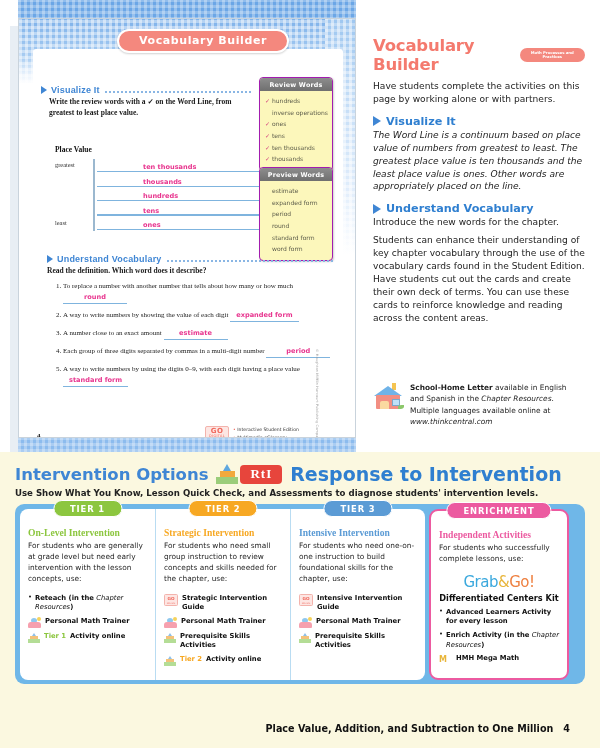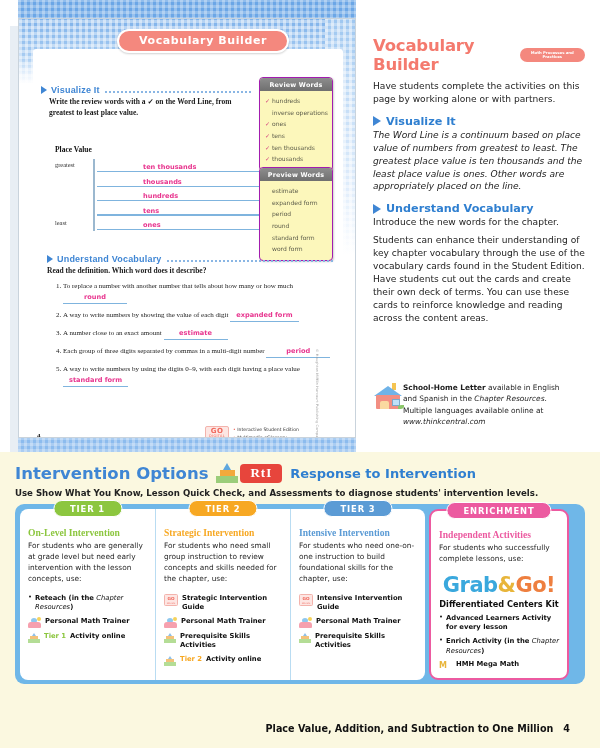--- a/index.html
+++ b/index.html
@@ -131,21 +131,21 @@
     background:#f4887e;color:#fff;border-radius:9px;padding:2.5px 7px;
     font-size:3.8px;font-weight:bold;line-height:1.18;text-align:center;
     font-family:"DejaVu Sans",sans-serif;
   }
   .rc-body{font-size:9.1px;color:#1d1d1d;line-height:1.42;margin:6px 0 0;font-family:"DejaVu Sans",sans-serif;}
   .rc-head{
     color:#2f7fd0;font-size:11.2px;font-weight:bold;display:flex;align-items:center;gap:5px;
     margin-top:9px;font-family:"DejaVu Sans",sans-serif;
   }
   .rc-head .tri2{width:0;height:0;border-left:8px solid #3f86d4;border-top:5px solid transparent;border-bottom:5px solid transparent;}
-  #shl{position:absolute;left:17px;top:382px;width:214px;display:flex;}
+  #shl{position:absolute;left:17px;top:382px;width:214px;display:flex;gap:7px;}
   #shl .txt{font-size:7.4px;color:#1d1d1d;line-height:1.52;font-family:"DejaVu Sans",sans-serif;}
   #shl .txt b{font-weight:bold;}
   #shl .txt i{font-style:italic;}
   .house{position:relative;width:30px;height:28px;flex:0 0 auto;}
   .house .roof{position:absolute;left:1px;top:4px;width:0;height:0;border-left:14px solid transparent;border-right:14px solid transparent;border-bottom:10px solid #6fb3e8;}
   .house .body{position:absolute;left:3px;top:13px;width:24px;height:14px;background:#f28e82;border-radius:1px;}
   .house .door{position:absolute;left:7px;top:19px;width:9px;height:8px;background:#fad9a0;border-radius:2px 2px 0 0;}
   .house .win{position:absolute;left:19px;top:17px;width:6px;height:5px;background:#bfe0f7;border:.7px solid #7aa8c9;}
   .house .chim{position:absolute;left:19px;top:1px;width:4px;height:7px;background:#f5c451;}
   .house .leaf{position:absolute;left:25px;top:23px;width:6px;height:4px;background:#8cc76a;border-radius:60% 0 60% 0;}
@@ -155,21 +155,21 @@
     background:#fbf8e0;
   }
   #iv-header{position:absolute;left:15px;top:11px;display:flex;align-items:center;gap:8px;}
   #iv-title{color:#3f86d4;font-size:16.5px;font-weight:bold;font-family:"DejaVu Sans",sans-serif;}
   #rti-logo{display:flex;align-items:center;gap:2px;}
   .pyr{position:relative;width:22px;height:20px;}
   .pyr .p1{position:absolute;left:7px;top:0;width:0;height:0;border-left:4.5px solid transparent;border-right:4.5px solid transparent;border-bottom:7px solid #5ea7de;}
   .pyr .p2{position:absolute;left:3.5px;top:7px;width:15px;height:6px;background:#f2a93c;}
   .pyr .p3{position:absolute;left:0;top:13px;width:22px;height:7px;background:#9bcd7a;}
   #rti-word{background:#e7453c;color:#fff;font-weight:bold;font-size:13px;padding:1px 10px 2px;border-radius:4px;letter-spacing:1px;font-family:"Liberation Serif",serif;}
-  #iv-sub{color:#2f7fd0;font-size:13px;font-weight:bold;font-family:"DejaVu Sans",sans-serif;}
+  #iv-sub{color:#2f7fd0;font-size:19px;font-weight:bold;font-family:"DejaVu Sans",sans-serif;}
   #iv-desc{position:absolute;left:15px;top:36px;font-size:8.6px;font-weight:bold;color:#222;font-family:"DejaVu Sans",sans-serif;}
   #tier-band{
     position:absolute;left:15px;top:52px;width:570px;height:180px;
     background:#6fb7e8;border-radius:9px;
   }
   #tier-wrap{position:absolute;left:20px;top:57px;width:560px;height:175px;display:flex;gap:0;}
   .tier-card{
     position:relative;background:#ffffff;width:135px;height:171px;
     box-sizing:border-box;padding:18px 8px 6px;
   }
@@ -200,21 +200,21 @@
   .ic-pmt{width:13px;}
   .ic-pmt .h{position:absolute;left:3px;top:0;width:6px;height:5px;border-radius:50%;background:#8fc8ee;}
   .ic-pmt .b2{position:absolute;left:0;top:4px;width:13px;height:6px;background:#f6a0ae;border-radius:3px 3px 1px 1px;}
   .ic-pmt .s{position:absolute;left:9px;top:-1px;width:4px;height:4px;background:#f6d35a;border-radius:50%;}
   .ic-tri{width:12px;height:10px;}
   .ic-tri .t1{position:absolute;left:4px;top:0;width:0;height:0;border-left:2.5px solid transparent;border-right:2.5px solid transparent;border-bottom:3.5px solid #8fc0e8;}
   .ic-tri .t2{position:absolute;left:2px;top:3.5px;width:8px;height:3px;background:#f3c27a;}
   .ic-tri .t3{position:absolute;left:0;top:6.5px;width:12px;height:3.5px;background:#b4dd96;}
   .ic-mm{width:13px;height:10px;color:#e8b53a;font-size:8px;font-weight:bold;letter-spacing:-1px;line-height:10px;font-family:"DejaVu Sans",sans-serif;}
   #grabgo{text-align:center;margin:8px 0 2px;}
-  #gg-logo{font-size:21px;font-weight:bold;letter-spacing:-.5px;font-family:"DejaVu Sans",sans-serif;}
+  #gg-logo{font-size:15px;font-weight:normal;letter-spacing:-.5px;font-family:"DejaVu Sans",sans-serif;}
   #gg-logo .a{color:#3aa8dd;}
   #gg-logo .amp{color:#e8b53a;}
   #gg-logo .b{color:#ee7f3f;}
   #gg-sub{font-size:8.2px;font-weight:bold;color:#111;margin-top:2px;font-family:"DejaVu Sans",sans-serif;}
   #bottom-footer{
     position:absolute;left:0;bottom:14px;width:600px;text-align:right;padding-right:30px;
     box-sizing:border-box;font-size:9.6px;font-weight:bold;color:#111;
     font-family:"DejaVu Sans",sans-serif;
   }
   #bf-page{margin-left:10px;}

